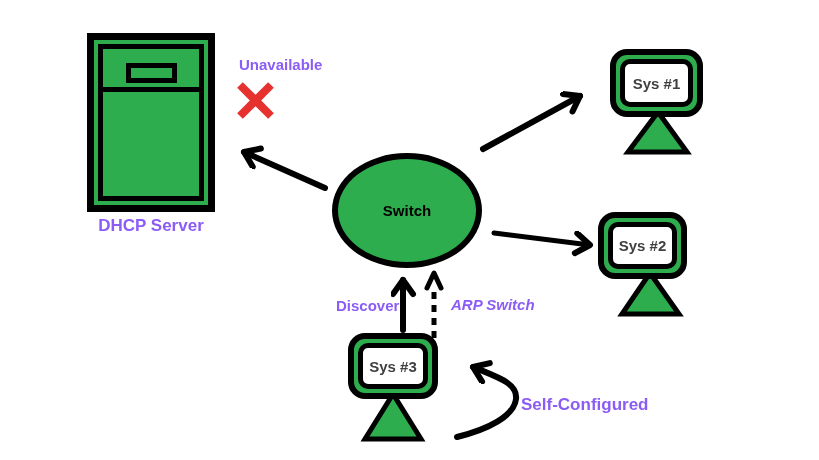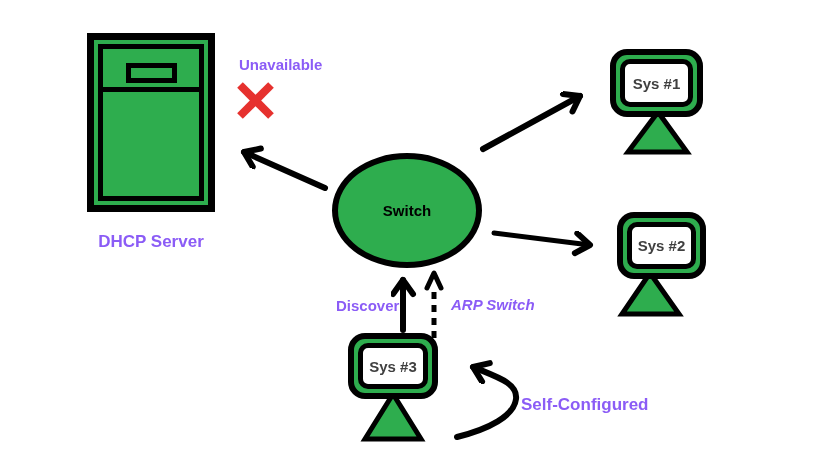--- a/index.html
+++ b/index.html
@@ -79,32 +79,32 @@
   .screen {
     width: 100%; height: 100%;
     background: var(--white);
     border: 5px solid var(--black);
     border-radius: 10px;
     display: flex; align-items: center; justify-content: center;
     font-size: 15px; font-weight: bold; color: #404040;
     white-space: nowrap;
   }
   .sys1 { left: 610px; top: 49px;  width: 93px; height: 68px; }
-  .sys2 { left: 617px; top: 212px; width: 89px; height: 67px; }
+  .sys2 { left: 598px; top: 212px; width: 89px; height: 67px; }
   .sys3 { left: 348px; top: 333px; width: 90px; height: 66px; }
 
   
   .lbl {
     position: absolute;
     font-weight: bold; color: #8b5cf6;
     font-size: 15px;
     white-space: nowrap;
     z-index: 3;
   }
-  .dhcp-label { left: 87px; top: 216px; width: 128px; text-align: center; font-size: 17px; margin-top: 16px; }
+  .dhcp-label { left: 87px; top: 216px; width: 128px; text-align: center; font-size: 17px; }
   .unavailable-label { left: 239px; top: 56px; }
   .discover-label { left: 336px; top: 297px; text-align: right; }
   .arp-label { left: 451px; top: 296px; font-style: italic; }
   .selfconfig-label { left: 521px; top: 395px; font-size: 17px; }
 </style>
 </head>
 <body>
 
 <div class="canvas">
 

